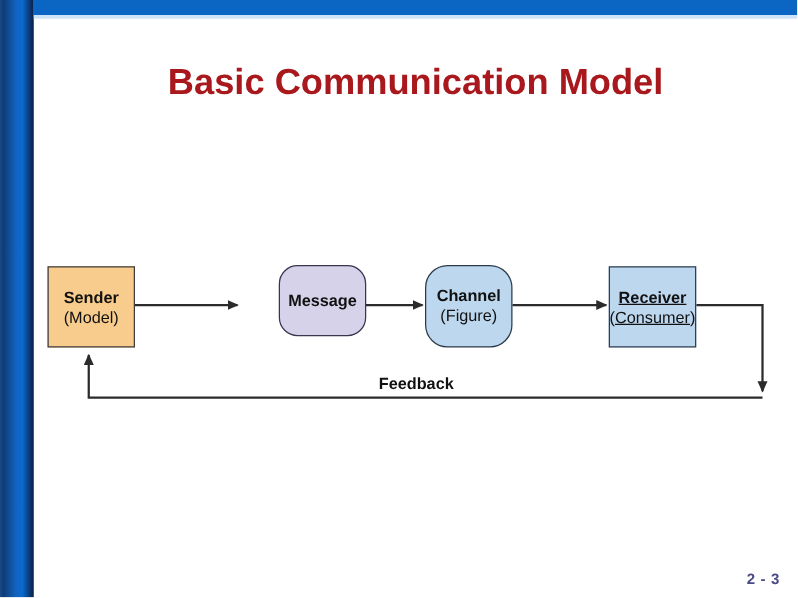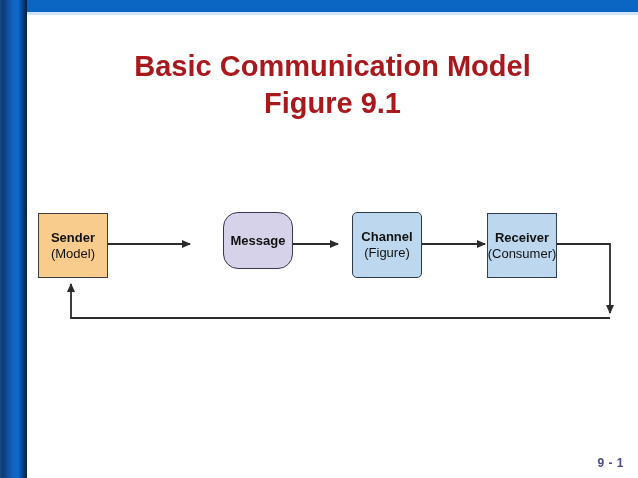--- a/index.html
+++ b/index.html
@@ -82,30 +82,31 @@
     border-radius: 0px;
   }
   #node-message {
     left: 192px; top: 212px; width: 70px; height: 57px;
     background: #D6D2E9;
     border: 1.8px solid #3a3550;
     border-radius: 15px;
     margin-left: 31px;
   }
   #node-channel {
-    left: 352px; top: 212px; width: 70px; height: 66px;
+    left: 340px; top: 212px; width: 70px; height: 66px;
     background: #BDD7EE;
     border: 1.8px solid #2b3b4b;
-    border-radius: 5px;
+    border-radius: 18px;
   }
   #node-receiver {
     left: 487px; top: 213px; width: 70px; height: 65px;
     background: #BDD7EE;
     border: 1.8px solid #2f3f50;
     border-radius: 0px;
+    text-decoration: underline;
   }
 
   .feedback-label {
     position: absolute;
     left: 283px; top: 299px;
     width: 100px;
     text-align: center;
     font-size: 13px;
     font-weight: bold;
     color: #111111;
@@ -133,21 +134,20 @@
 <body>
 
 <div id="slide">
 
   <div class="left-bar"></div>
   <div class="top-bar"></div>
   <div class="top-hairline"></div>
 
   <div class="title">
     <span>Basic Communication Model</span>
-    <span class="line2">Figure 9.1</span>
   </div>
 
   <div class="diagram">
 
     <svg class="wires" viewBox="0 0 638 478" xmlns="http://www.w3.org/2000/svg">
       <defs>
         <marker id="arrow" markerWidth="9" markerHeight="9" refX="8" refY="4" orient="auto" markerUnits="userSpaceOnUse">
           <path d="M0,0 L9,4 L0,8 z" fill="#2b2b2b"></path>
         </marker>
         <marker id="arrow-up" markerWidth="9" markerHeight="9" refX="8" refY="4" orient="auto" markerUnits="userSpaceOnUse">
@@ -178,18 +178,19 @@
     <div class="node" id="node-channel">
       <span class="n-title">Channel</span>
       <span class="n-sub">(Figure)</span>
     </div>
 
     <div class="node" id="node-receiver">
       <span class="n-title">Receiver</span>
       <span class="n-sub">(Consumer)</span>
     </div>
 
+    <div class="feedback-label">Feedback</div>
 
   </div>
 
-  <div class="page-number">9 - 1</div>
+  <div class="page-number">2 - 3</div>
 
 </div>
 
 </body></html>

